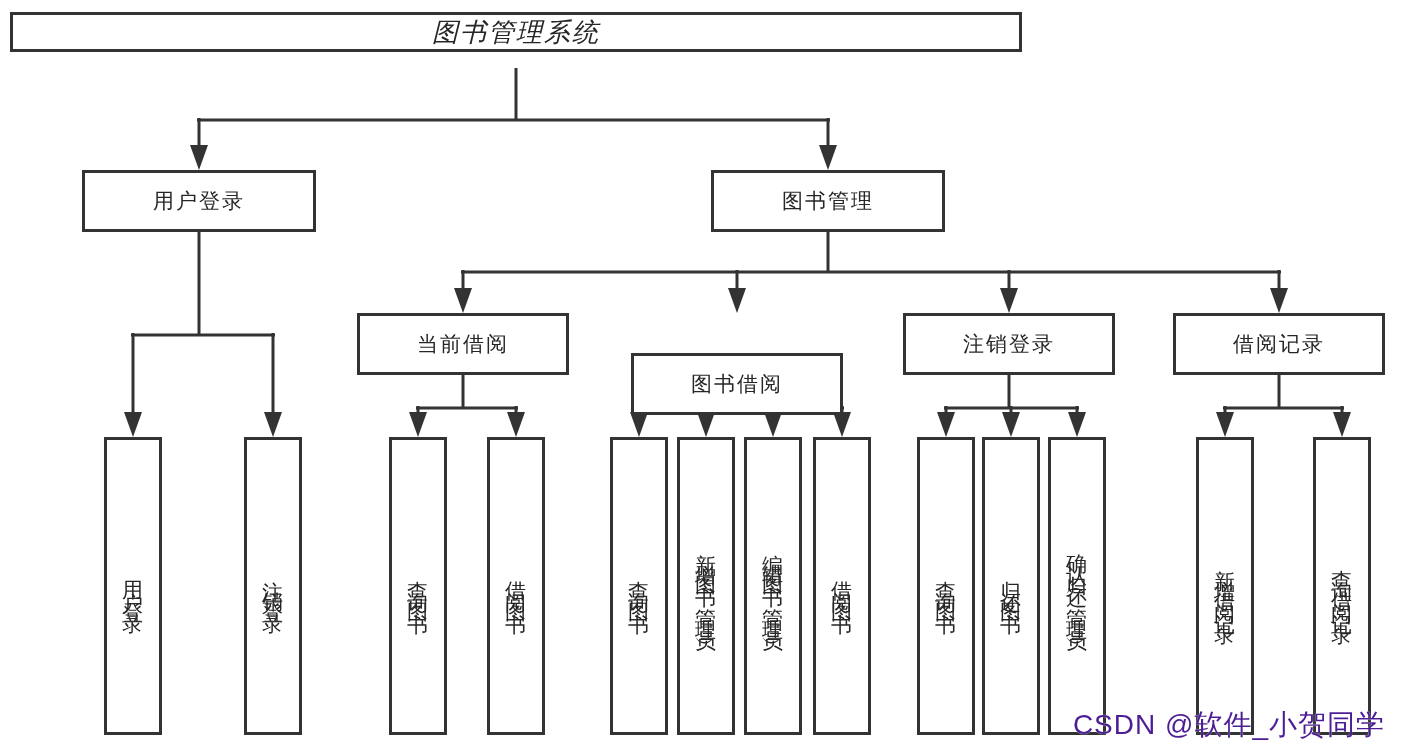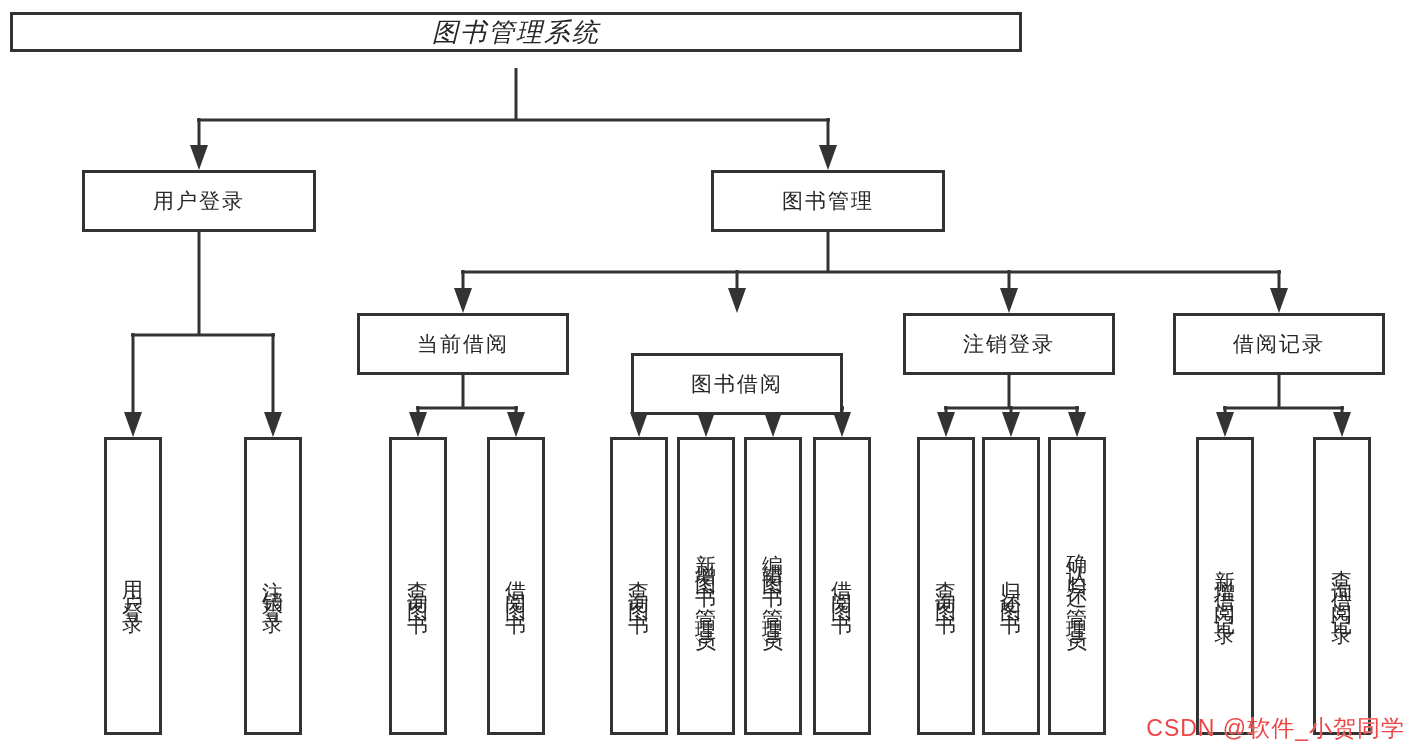--- a/index.html
+++ b/index.html
@@ -18,23 +18,23 @@
   }
   .hbox { height:62px; }
   .rootbox { left:10px; top:12px; width:1012px; height:40px; font-size:26px;font-style:italic; }
   .vbox {
     top:437px; width:58px; height:298px;
     writing-mode:vertical-rl; text-orientation:mixed;
     letter-spacing:11px; line-height:1; font-size:21px;
     white-space:normal;
   }
   .watermark {
-    position:absolute; right:0; bottom:3px;
-    font-size:23px; letter-spacing:1px;
-    color:#ef4444; text-shadow:0 0 1px #ffffff;
+    position:absolute; right:20px; bottom:3px;
+    font-size:28px; letter-spacing:1px;
+    color:#4c1d95; text-shadow:0 0 1px #ffffff;
     z-index:5; pointer-events:none;
   }
 </style>
 </head>
 <body>
 
 <div class="canvas">
 
   <svg class="connectors" viewBox="0 0 1405 747" xmlns="http://www.w3.org/2000/svg" stroke="#333333" stroke-width="3" fill="#333333">
 

